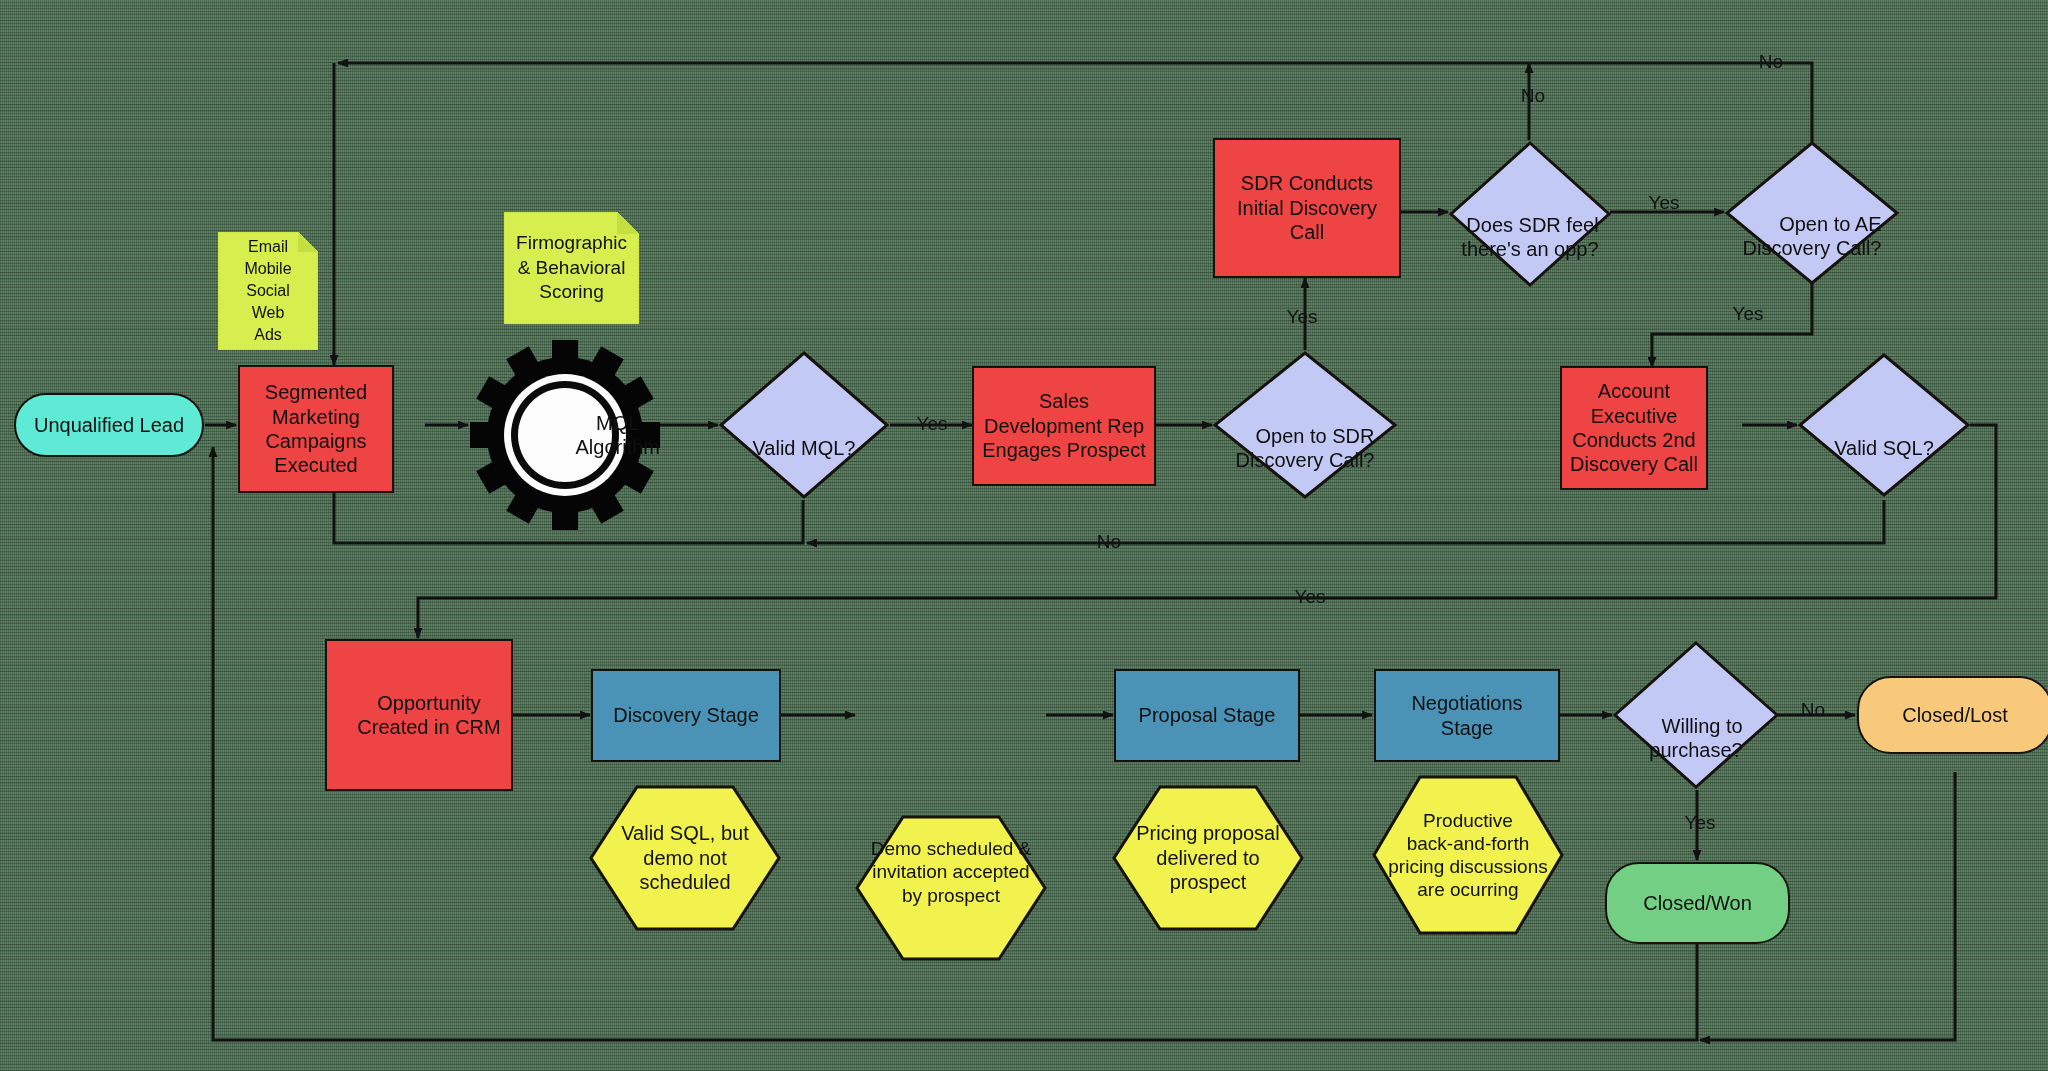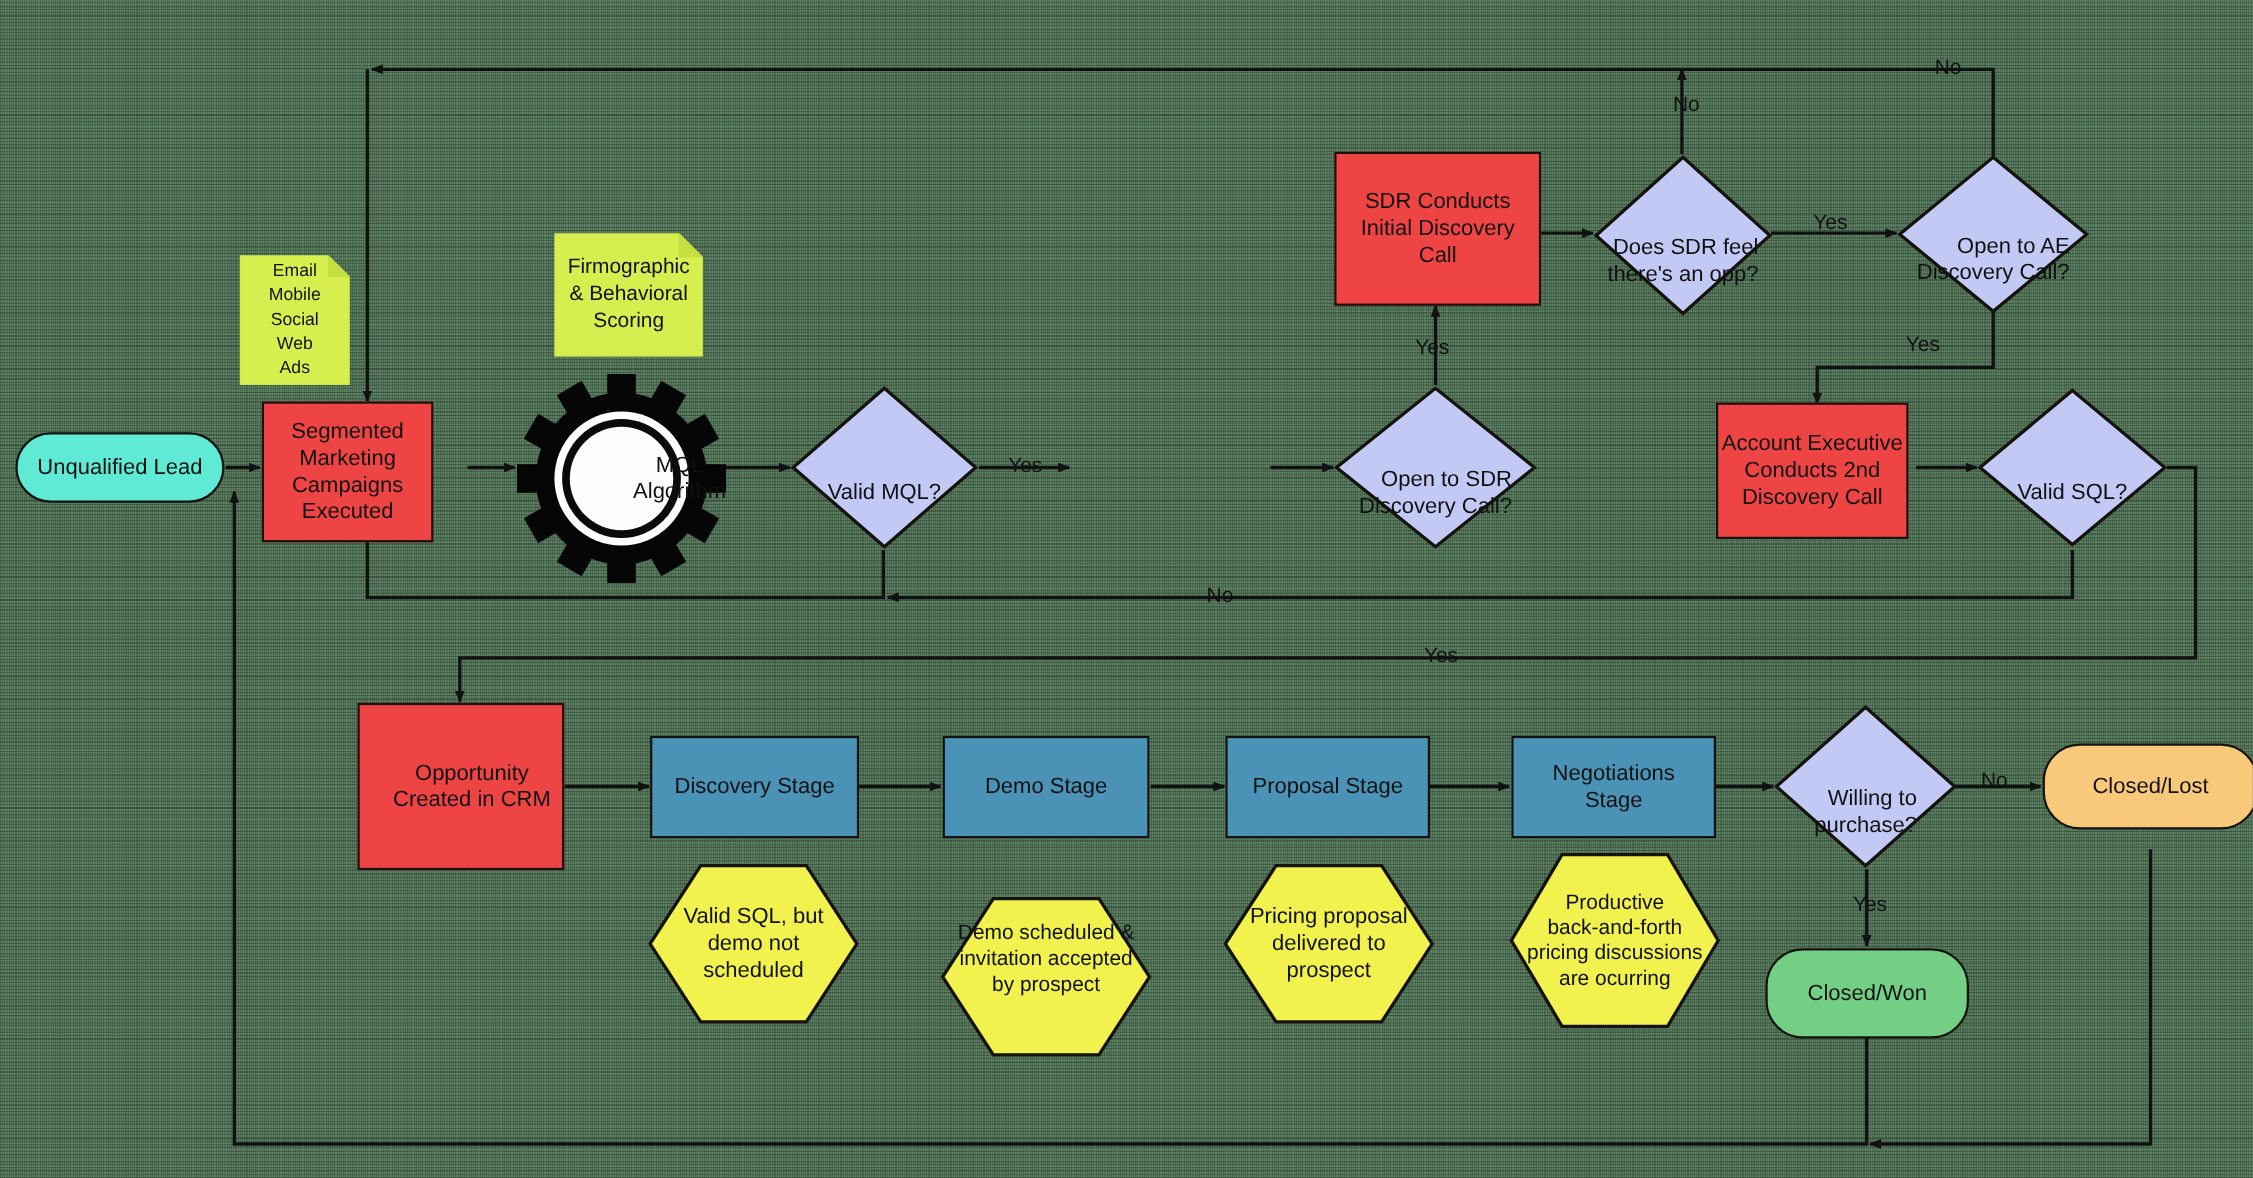--- a/index.html
+++ b/index.html
@@ -151,45 +151,47 @@
     </div>
   </div>
 
   <div class="node proc" style="left:238px;top:365px;width:156px;height:128px;">
     <span style="white-space:pre-line;">Segmented
 Marketing
 Campaigns
 Executed</span>
   </div>
 
+  <div class="node proc" style="left:972px;top:366px;width:184px;height:120px;">
+    <span style="white-space:pre-line;">Sales
+Development Rep
+Engages Prospect</span>
+  </div>
 
   <div class="node proc" style="left:1213px;top:138px;width:188px;height:140px;">
     <span style="white-space:pre-line;">SDR Conducts
 Initial Discovery
 Call</span>
   </div>
 
-  <div class="node proc" style="left:1560px;top:366px;width:175px;height:124px;">
+  <div class="node proc" style="left:1560px;top:366px;width:148px;height:124px;">
     <span style="white-space:pre-line;">Account Executive
 Conducts 2nd
 Discovery Call</span>
   </div>
 
   <div class="node proc" style="left:325px;top:639px;width:188px;height:152px;padding-left:20px;">
     <span style="white-space:pre-line;">Opportunity
 Created in CRM</span>
   </div>
 
   <div class="node stage" style="left:591px;top:669px;width:190px;height:93px;">
     <span>Discovery Stage</span>
   </div>
 
-  <div class="node stage" style="left:857px;top:669px;width:188px;height:93px;">
-    <span>Demo Stage</span>
-  </div>
 
   <div class="node stage" style="left:1114px;top:669px;width:186px;height:93px;">
     <span>Proposal Stage</span>
   </div>
 
   <div class="node stage" style="left:1374px;top:669px;width:186px;height:93px;">
     <span style="white-space:pre-line;">Negotiations
 Stage</span>
   </div>
 

